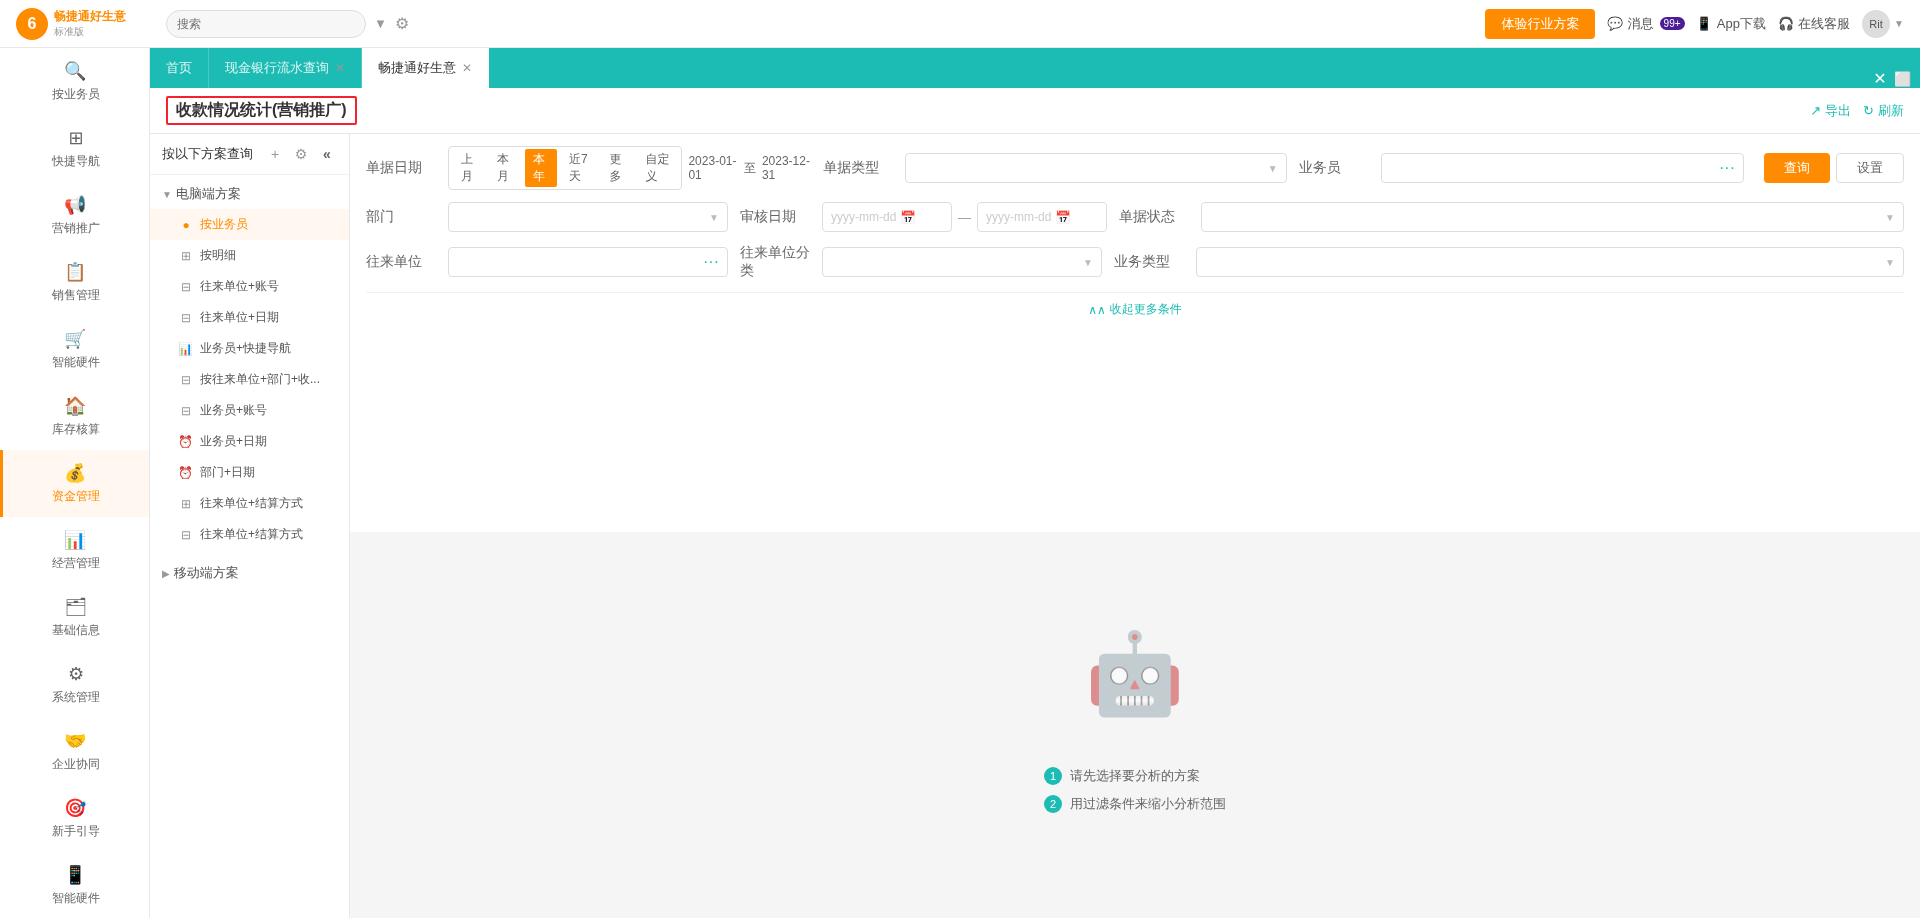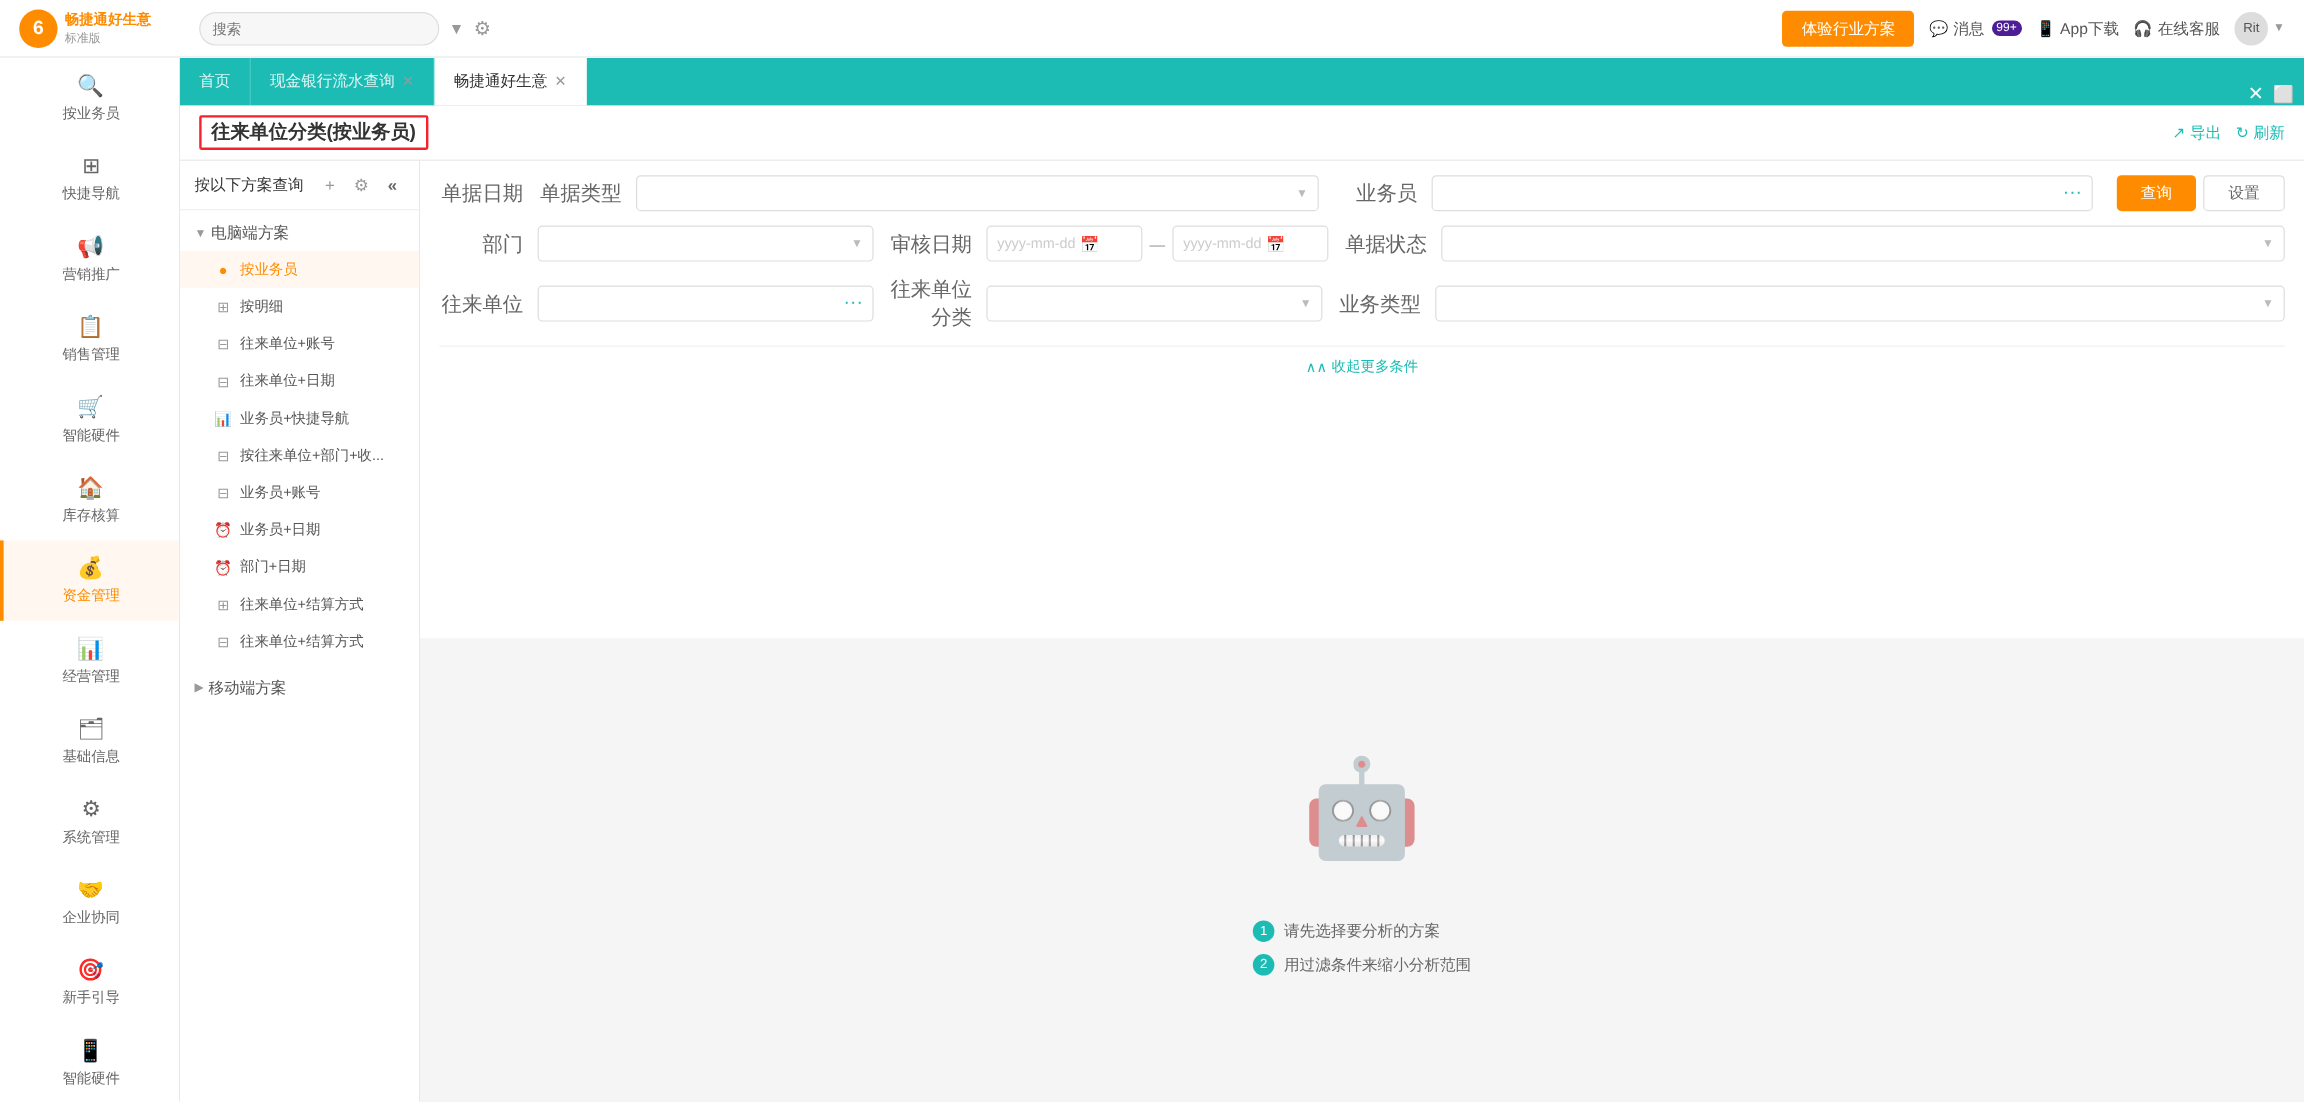--- a/index.html
+++ b/index.html
@@ -257,24 +257,23 @@
       padding: 12px 16px;
       overflow-y: auto;
     }
     .filter-row {
       display: flex;
       align-items: center;
       gap: 12px;
       margin-bottom: 12px;
     }
     .filter-label {
-      font-size: 17px;
+      font-size: 14px;
       color: #666;
       width: 70px;
-      text-align: right;
       flex-shrink: 0;
     }
     .filter-value {
       flex: 1;
       display: flex;
       align-items: center;
       gap: 6px;
     }
     .date-tabs {
       display: flex;
@@ -493,21 +492,21 @@
         <span class="tab-close">✕</span>
       </div>
       <div class="tab-spacer"></div>
       <div class="tab-actions">
         <span style="cursor:pointer;">✕</span>
         <span style="cursor:pointer;font-size:14px;">⬜</span>
       </div>
     </div>
 
     <div class="page-header">
-      <div class="page-title">往来单位分类(按业务员)</div>
+      <div class="page-title">收款情况统计(营销推广)</div>
       <div class="page-actions">
         <div class="action-btn">
           <span>↗</span>
           <span>导出</span>
         </div>
         <div class="action-btn">
           <span>↻</span>
           <span>刷新</span>
         </div>
       </div>
@@ -591,20 +590,33 @@
           <path d="M 80 10 C 80 10, 160 30, 200 80" stroke="#e02020" stroke-width="2.5" fill="none" marker-end="url(#arrowhead)"></path>
         </svg>
       </div>
 
       <div style="flex:1;display:flex;flex-direction:column;overflow:hidden;">
 
         <div class="filter-panel" style="background:#fff;flex-shrink:0;padding:12px 16px 0 16px;">
 
           <div class="filter-row">
             <span class="filter-label">单据日期</span>
+            <div class="filter-value">
+              <div class="date-tabs">
+                <span class="date-tab">上月</span>
+                <span class="date-tab">本月</span>
+                <span class="date-tab active">本年</span>
+                <span class="date-tab">近7天</span>
+                <span class="date-tab">更多</span>
+                <span class="date-tab">自定义</span>
+              </div>
+              <span class="date-range">2023-01-01</span>
+              <span class="date-range">至</span>
+              <span class="date-range">2023-12-31</span>
+            </div>
             <span class="filter-label">单据类型</span>
             <div class="filter-select" style="min-width:220px;flex:1;">
               <span style="color:#ccc;font-size:12px;"></span>
               <span class="chevron">▼</span>
             </div>
             <span class="filter-label">业务员</span>
             <div style="display:flex;align-items:center;gap:4px;flex:1;">
               <div class="filter-select" style="flex:1;">
                 <span></span>
                 <span style="color:#1cbcb4;font-size:16px;">···</span>

